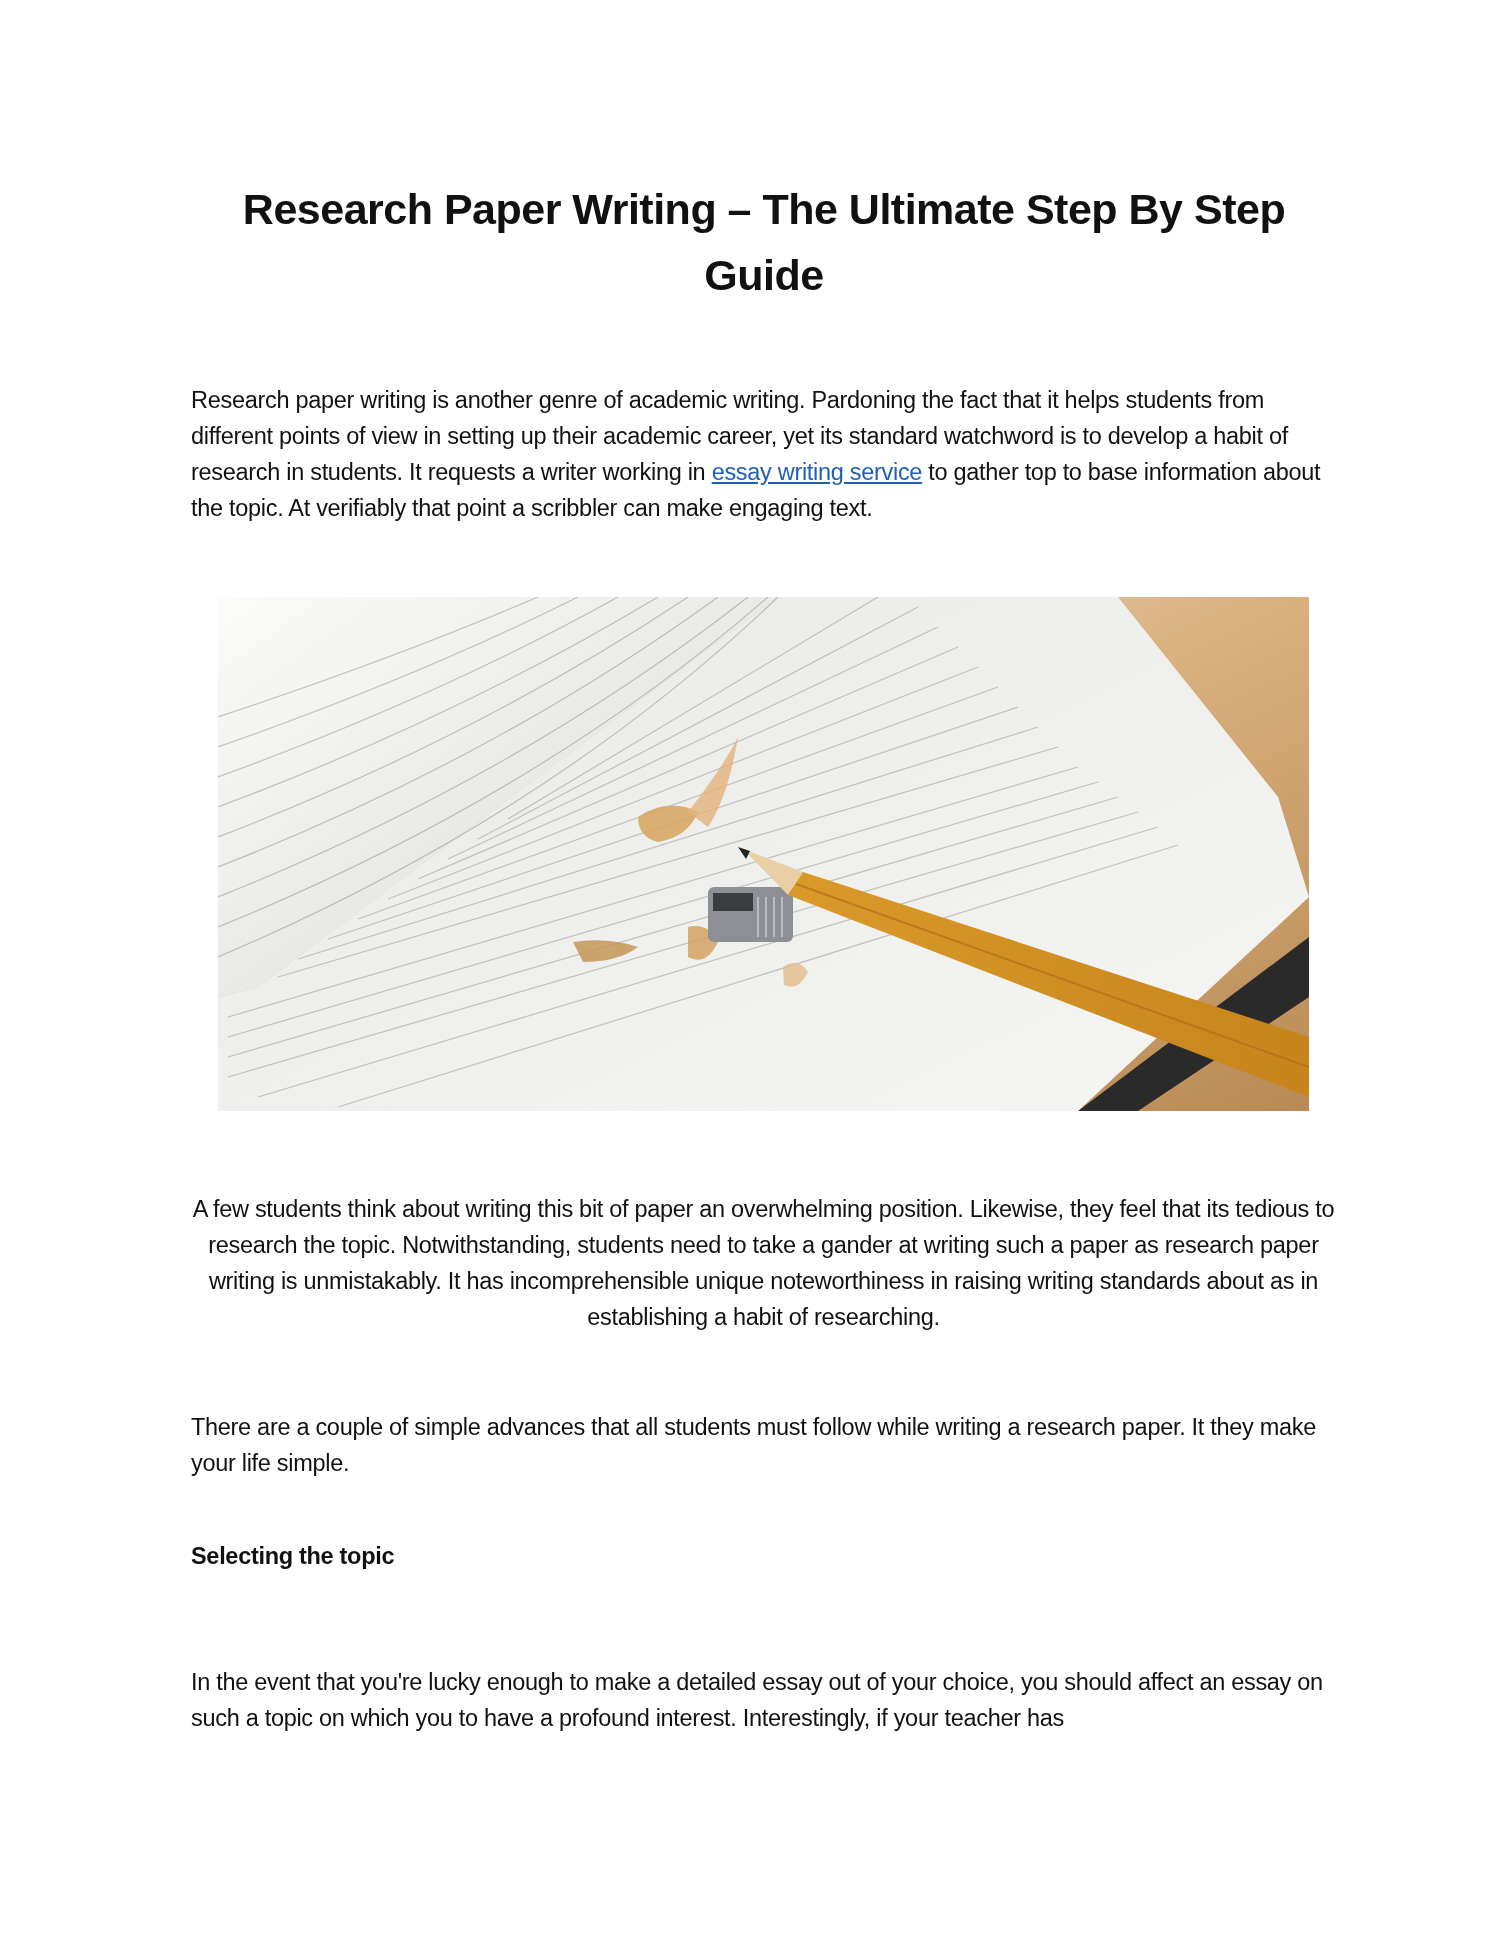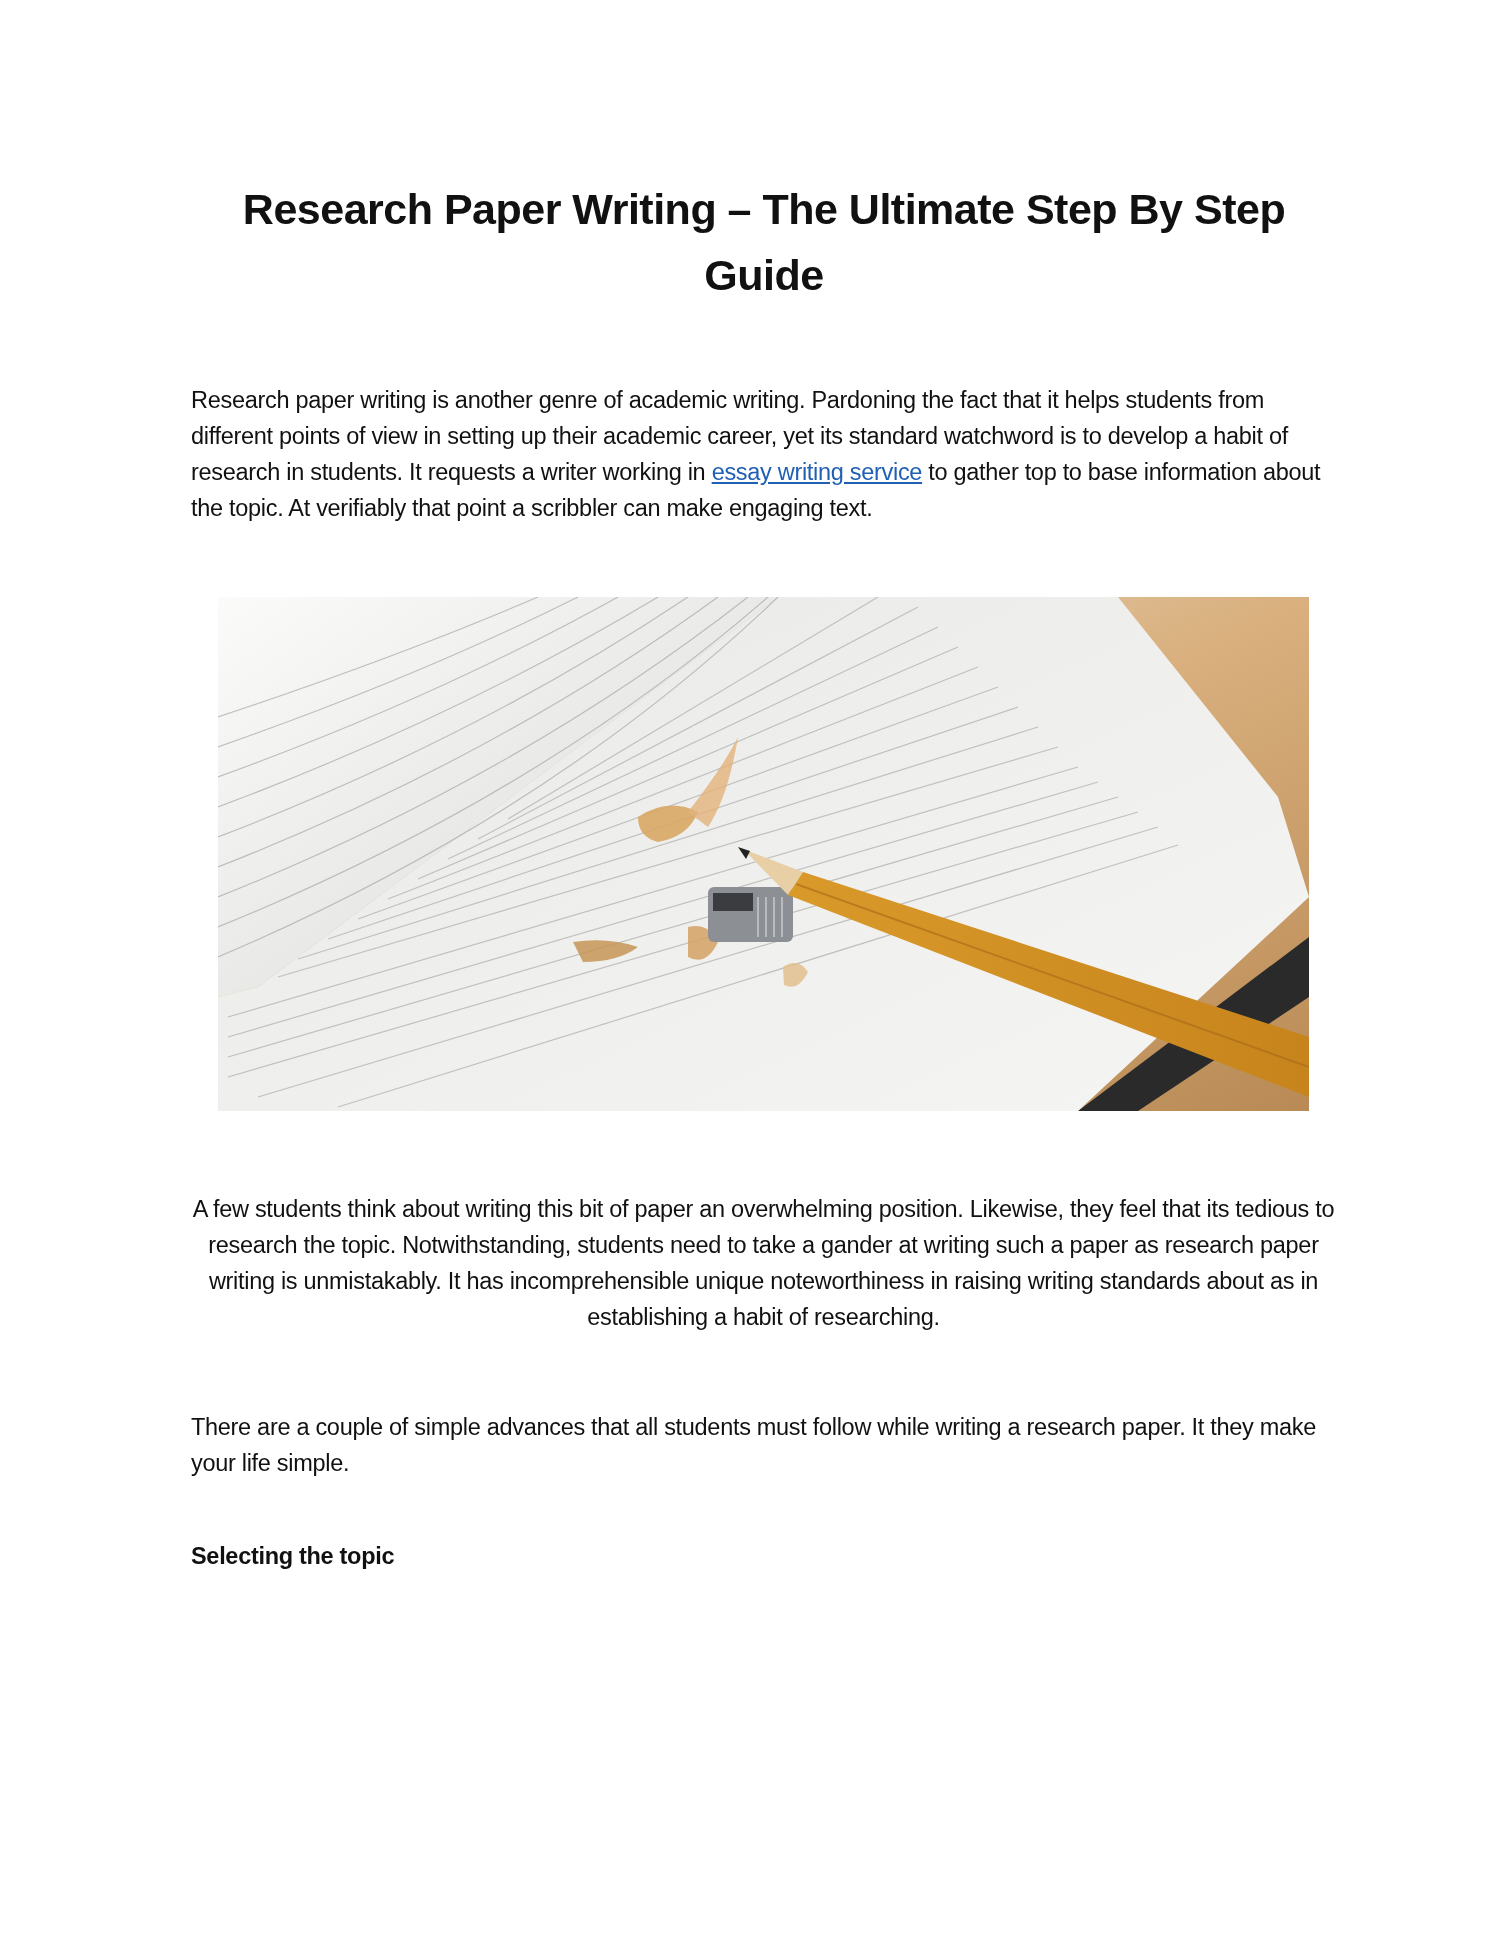--- a/index.html
+++ b/index.html
@@ -121,14 +121,15 @@
       <line x1="578" y1="287" x2="1091" y2="470" stroke="#a8691a" stroke-width="2" opacity="0.6"></line>
     </svg>
   </div>
 
   <p class="para p2">A few students think about writing this bit of paper an overwhelming position. Likewise, they feel that its tedious to research the topic. Notwithstanding, students need to take a gander at writing such a paper as research paper writing is unmistakably. It has incomprehensible unique noteworthiness in raising writing standards about as in establishing a habit of researching.</p>
 
   <p class="para p3">There are a couple of simple advances that all students must follow while writing a research paper. It they make your life simple.</p>
 
   <h2 class="subhead">Selecting the topic</h2>
 
+  <p class="para p4">In the event that you're lucky enough to make a detailed essay out of your choice, you should affect an essay on such a topic on which you to have a profound interest. Interestingly, if your teacher has</p>
 
 </div>
 
 </body></html>

